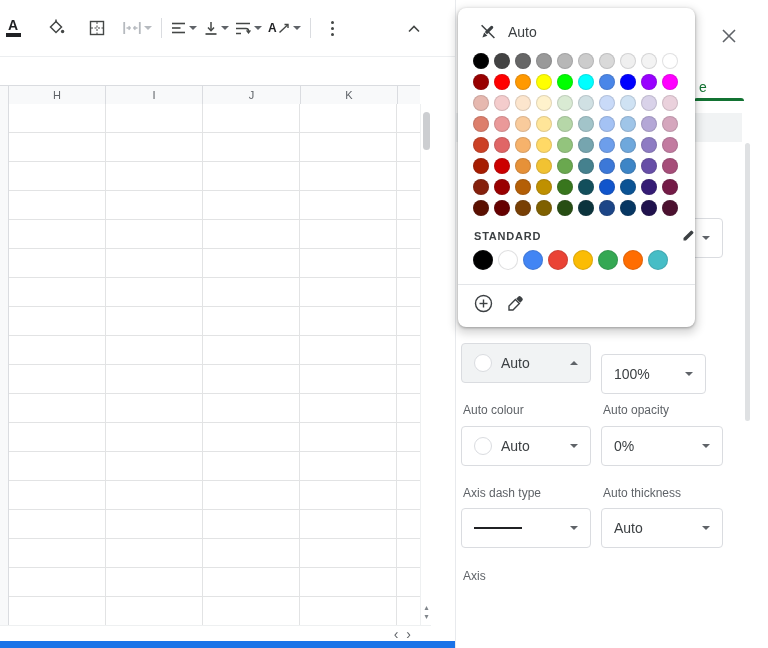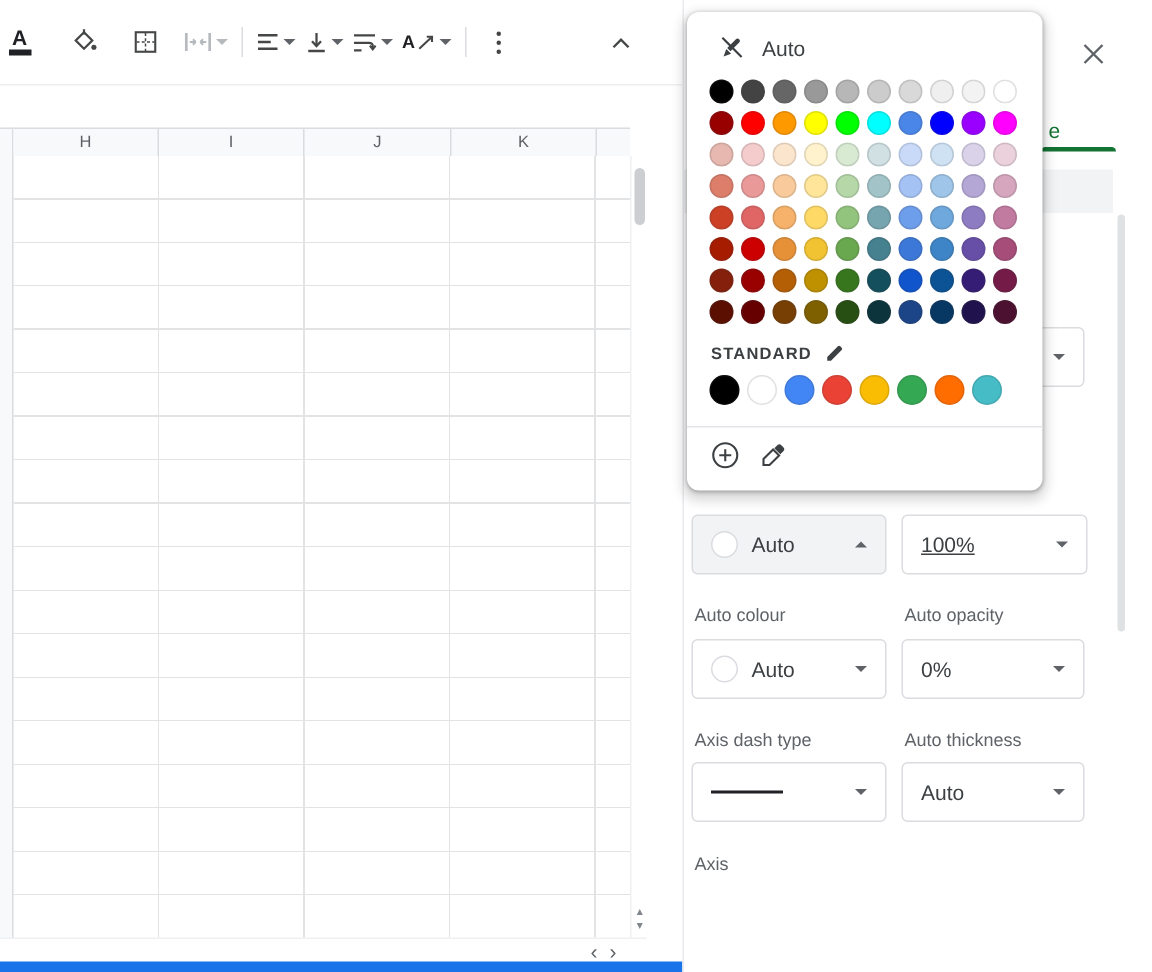--- a/index.html
+++ b/index.html
@@ -48,21 +48,21 @@
   .dash-line{width:48px;height:2px;background:#202124;}
   .panel-thumb{position:absolute;left:289px;top:143px;width:5px;height:278px;background:#dfe1e3;border-radius:2.5px;}
 
   
   .popup{position:absolute;left:458px;top:8px;width:237px;background:#fff;border-radius:8px;z-index:10;
          box-shadow:0 1px 3px rgba(0,0,0,.3),0 4px 8px 3px rgba(0,0,0,.15);padding-bottom:14px;}
   .pp-header{display:flex;align-items:center;gap:11px;padding:15px 0 0 21px;font-size:14px;color:#3c4043;cursor:pointer;}
   .pal{margin:12px 0 0 15px;display:grid;grid-template-columns:repeat(10,16px);gap:5px;width:205px;}
   .swatch{width:16px;height:16px;border-radius:50%;box-shadow:inset 0 0 0 1px rgba(60,64,67,.16);cursor:pointer;}
   .swatch.lg{width:20px;height:20px;}
-  .std-head{margin:13px 0 0 16px;display:flex;align-items:center;gap:9px;}
+  .std-head{margin:13px 0 0 16px;display:flex;align-items:center;gap:9px;justify-content:space-between;}
   .mini-label{font-size:11px;font-weight:bold;letter-spacing:.8px;color:#3c4043;}
   .std-colors{margin:8px 0 0 15px;display:flex;gap:5px;}
   .pp-divider{margin:14px 0 0 0;border:none;border-top:1px solid #e3e5e8;}
   .custom-label-row{margin:11px 0 0 16px;}
   .custom-icons{margin:9px 0 0 16px;display:flex;gap:13px;align-items:center;}
   .icon-btn{background:none;border:none;padding:0;cursor:pointer;display:flex;align-items:center;}
 </style>
 </head>
 <body>
 
@@ -198,21 +198,21 @@
 
   <div class="dd" style="left:145px;top:218px;width:122px;">
     <span class="caret"></span>
   </div>
 
   <div class="dd open-bg" style="left:5px;top:343px;width:130px;">
     <span class="swatch-circle"></span>
     <span>Auto</span>
     <span class="caret up"></span>
   </div>
-  <div class="dd" style="left:145px;top:343px;width:124px;text-decoration:underline;">
+  <div class="dd" style="left:145px;top:354px;width:105px;">
     <span>100%</span>
     <span class="caret"></span>
   </div>
 
   <div class="fld-label" style="left:7px;top:403px;">Auto colour</div>
   <div class="fld-label" style="left:147px;top:403px;">Auto opacity</div>
 
   <div class="dd" style="left:5px;top:426px;width:130px;">
     <span class="swatch-circle"></span>
     <span>Auto</span>

